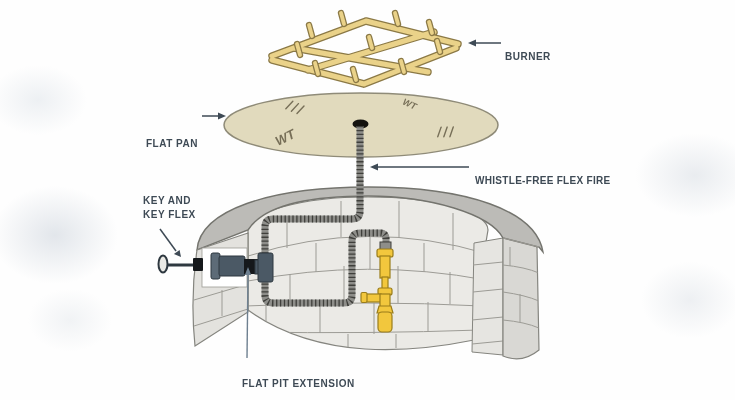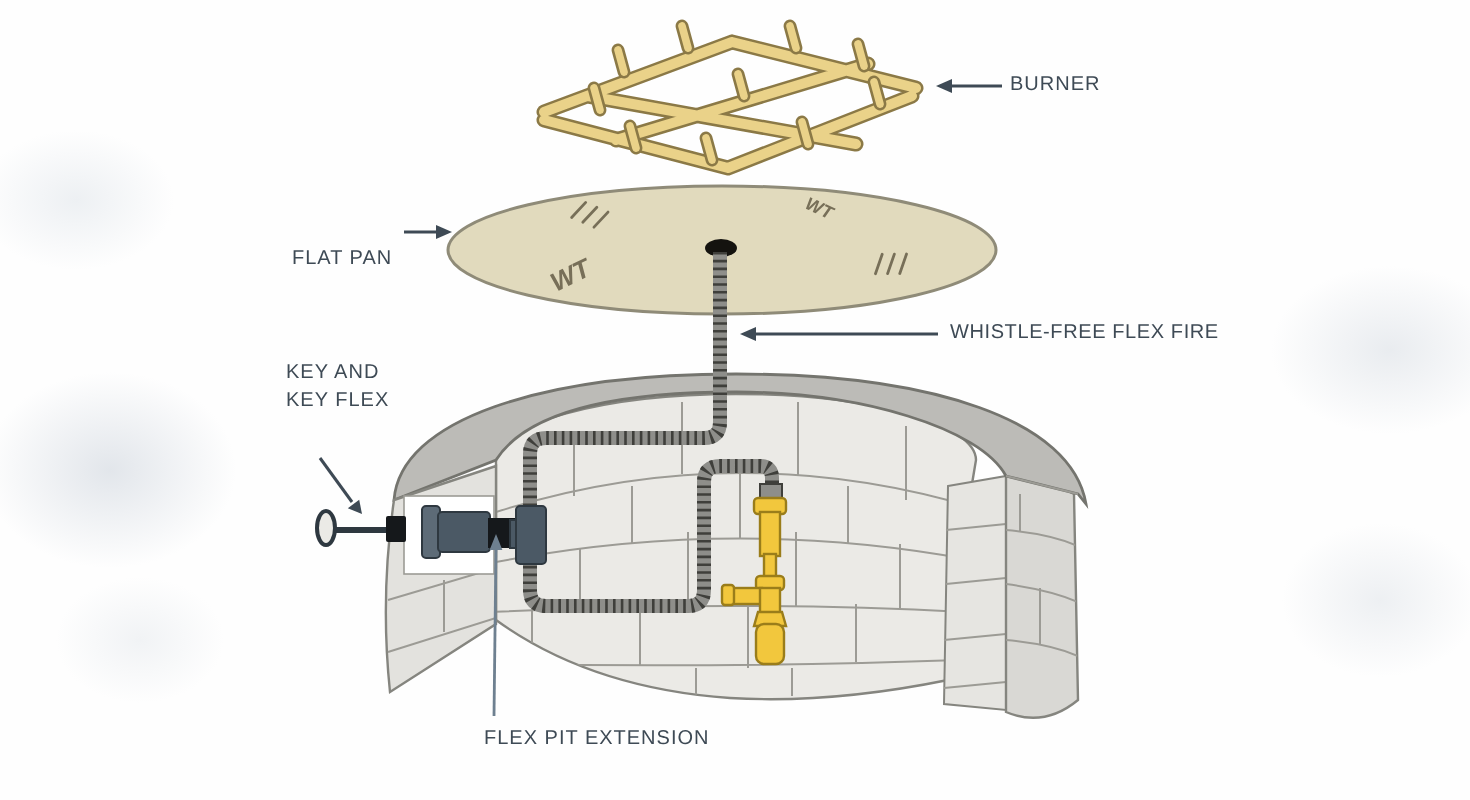--- a/index.html
+++ b/index.html
@@ -10,23 +10,24 @@
       radial-gradient(90px 70px at 55px 235px, rgba(203,210,219,.55), transparent 70%),
       radial-gradient(70px 50px at 38px 100px, rgba(220,226,232,.5), transparent 70%),
       radial-gradient(60px 45px at 70px 320px, rgba(216,222,228,.35), transparent 70%),
       radial-gradient(85px 60px at 695px 175px, rgba(212,218,225,.5), transparent 70%),
       radial-gradient(70px 55px at 690px 300px, rgba(212,218,225,.4), transparent 70%),
       #fefefe;
   }
   svg{position:absolute;left:0;top:0;}
   .lbl{
     position:absolute;
-    font-weight:400;font-size:10px;line-height:14px;
+    font-weight:700;font-size:10px;line-height:14px;
     letter-spacing:.05em;color:var(--label_ink,#3e4a55);
     white-space:nowrap;
+    margin-top:14px;
   }
   
   .wall-inner{fill:var(--wall_light,#ebeae6);stroke:var(--wall_edge,#85857f);stroke-width:1.2;}
   .wall-cut{fill:var(--wall_cut,#e3e2de);stroke:var(--wall_edge,#85857f);stroke-width:1.2;}
   .wall-cutface{fill:var(--wall_cutface,#e6e5e1);stroke:var(--wall_edge,#85857f);stroke-width:1;}
   .wall-outer{fill:var(--wall_outer,#d9d8d4);stroke:var(--wall_edge,#85857f);stroke-width:1.2;}
   .rim{fill:var(--rim_gray,#bcbbb7);stroke:var(--rim_edge,#74746e);stroke-width:1.4;}
   .joint{stroke:var(--line_gray,#9c9b95);stroke-width:1;fill:none;}
   .notch{fill:#ffffff;stroke:var(--line_gray,#9c9b95);stroke-width:.8;}
   .pan{fill:var(--pan_beige,#e1dabd);stroke:var(--pan_outline,#8f8b78);stroke-width:1.5;}
@@ -198,15 +199,15 @@
     </g>
   </svg>
 
   <div class="lbl" style="left:505px;top:36px">BURNER</div>
   <div class="lbl" style="left:146px;top:123px">FLAT PAN</div>
   <div class="lbl" style="left:475px;top:160px;letter-spacing:.03em">WHISTLE-FREE FLEX FIRE</div>
   <div class="lbl" style="left:143px;top:180px">
     <div>KEY AND</div>
     <div>KEY FLEX</div>
   </div>
-  <div class="lbl" style="left:242px;top:363px">FLEX PIT EXTENSION</div>
+  <div class="lbl" style="left:242px;top:363px">FLAT PIT EXTENSION</div>
 
 </div>
 
 </body></html>

